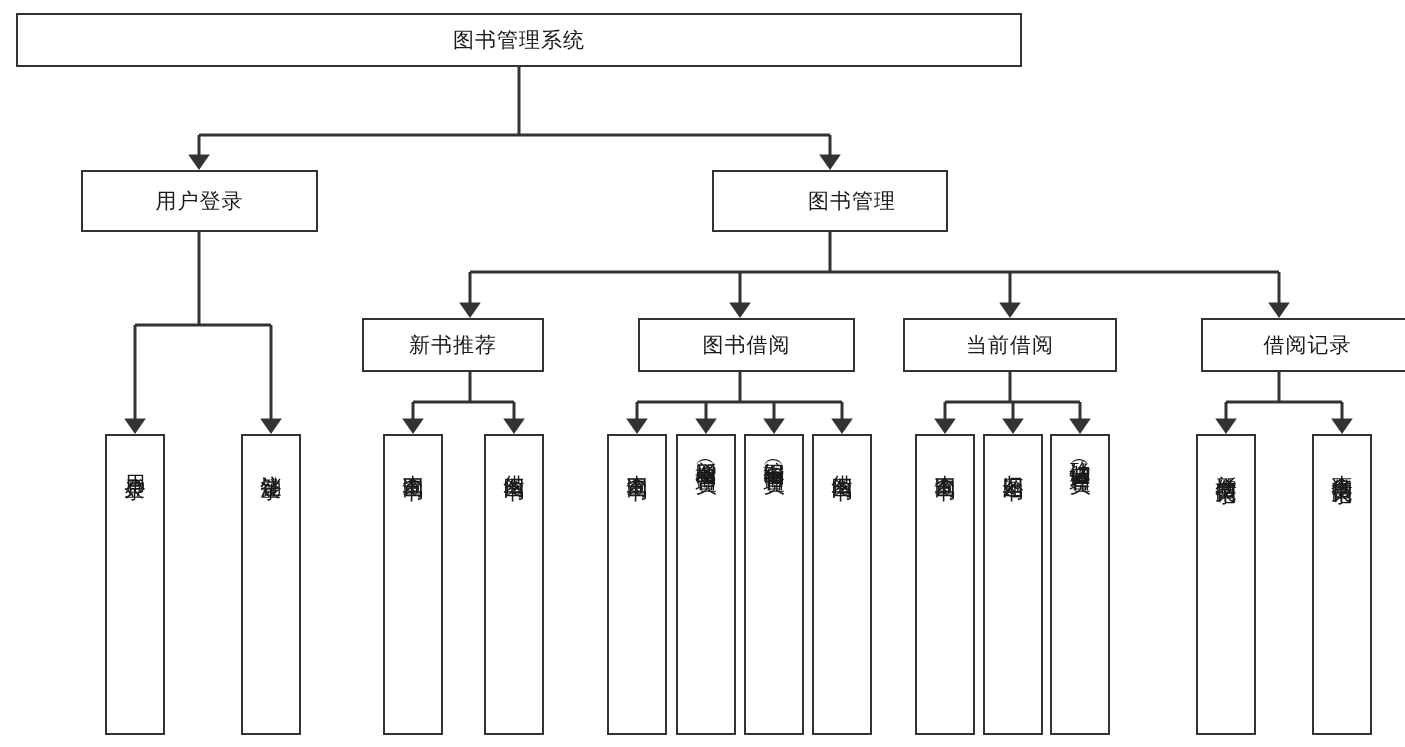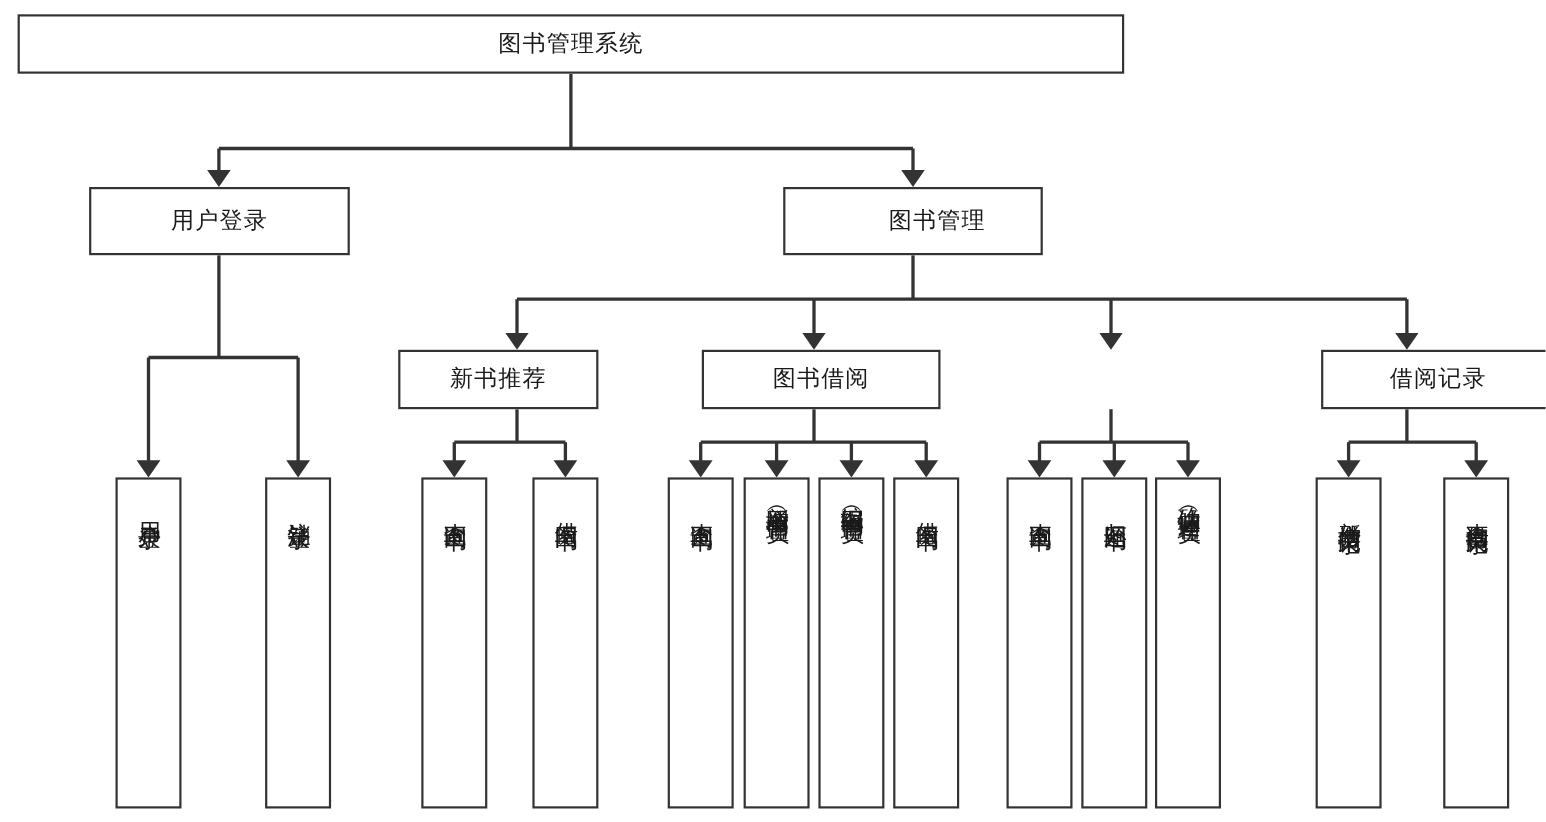--- a/index.html
+++ b/index.html
@@ -112,20 +112,23 @@
   <div class="node h" style="left:712px;top:170px;width:236px;height:62px;padding-left:44px;">
     <span class="lbl">图书管理</span>
   </div>
 
   <div class="node h" style="left:362px;top:318px;width:182px;height:54px;">
     <span class="lbl">新书推荐</span>
   </div>
   <div class="node h" style="left:624px;top:318px;width:217px;height:54px;margin-left:14px;">
     <span class="lbl">图书借阅</span>
   </div>
+  <div class="node h" style="left:903px;top:318px;width:214px;height:54px;">
+    <span class="lbl">当前借阅</span>
+  </div>
   <div class="node h" style="left:1172px;top:318px;width:213px;height:54px;margin-left:29px;">
     <span class="lbl">借阅记录</span>
   </div>
 
   <div class="node v" style="left:105px;top:434px;width:60px;height:301px;">
     <span class="lbl">用户登录</span>
   </div>
   <div class="node v" style="left:241px;top:434px;width:60px;height:301px;">
     <span class="lbl">注销登录</span>
   </div>

